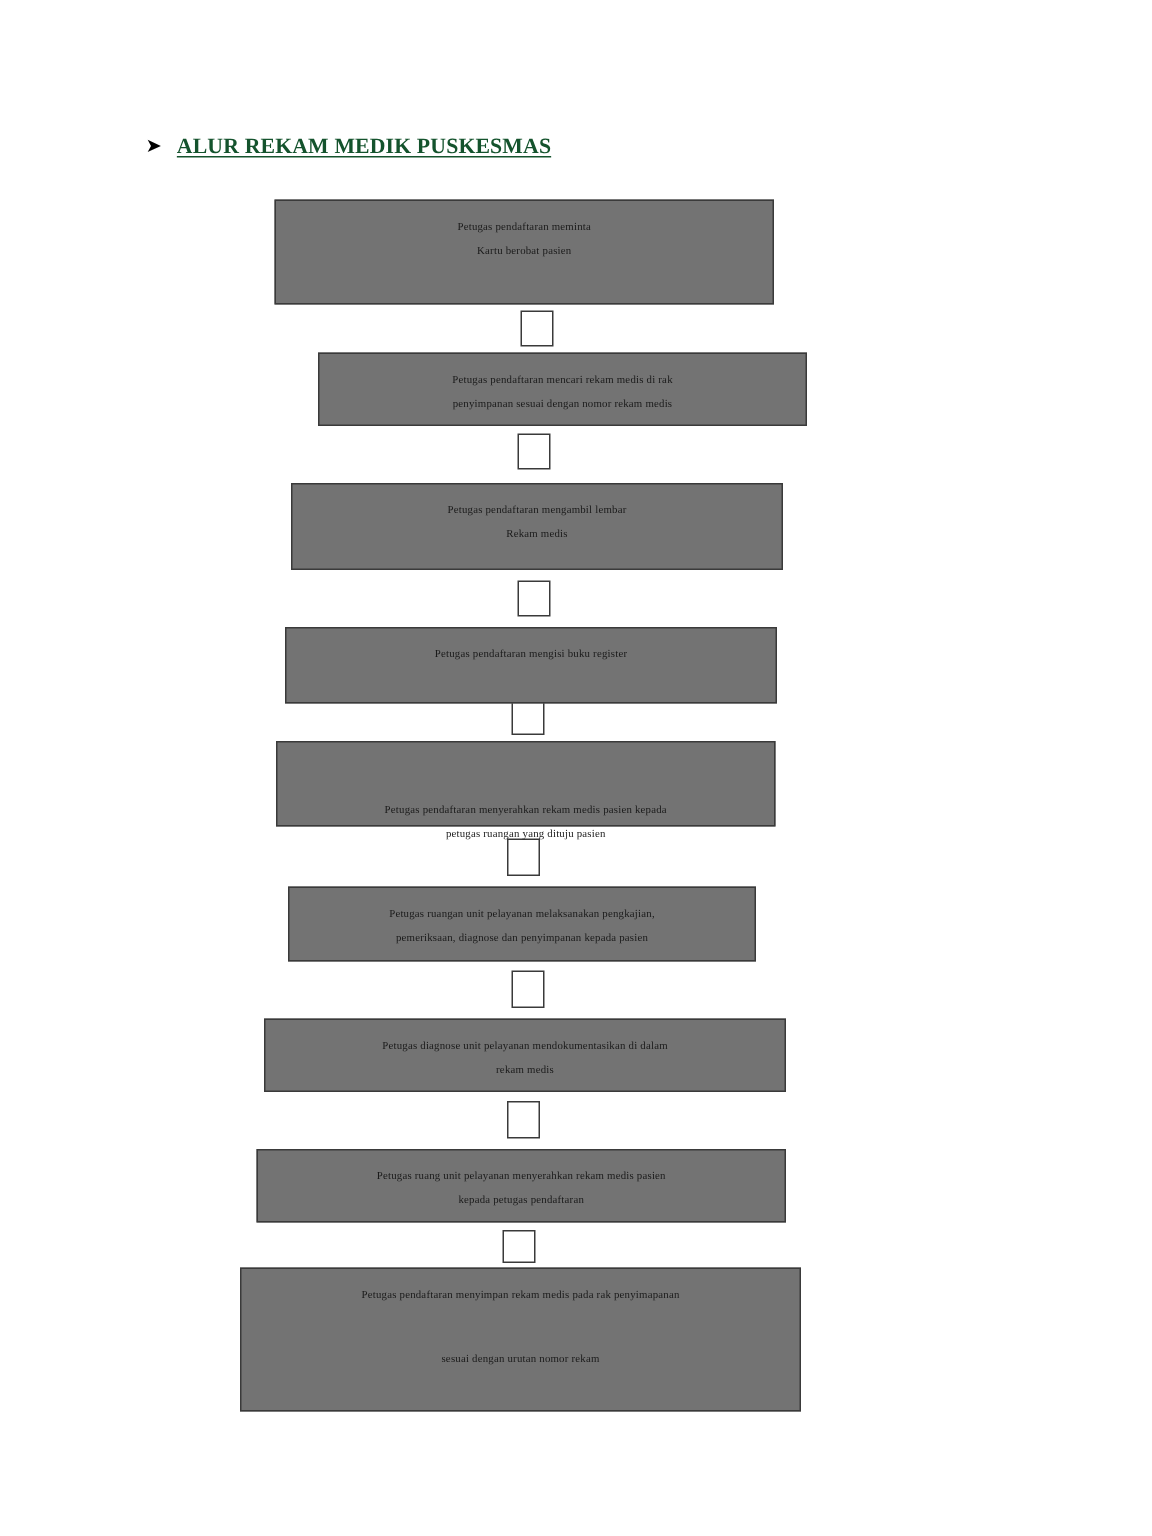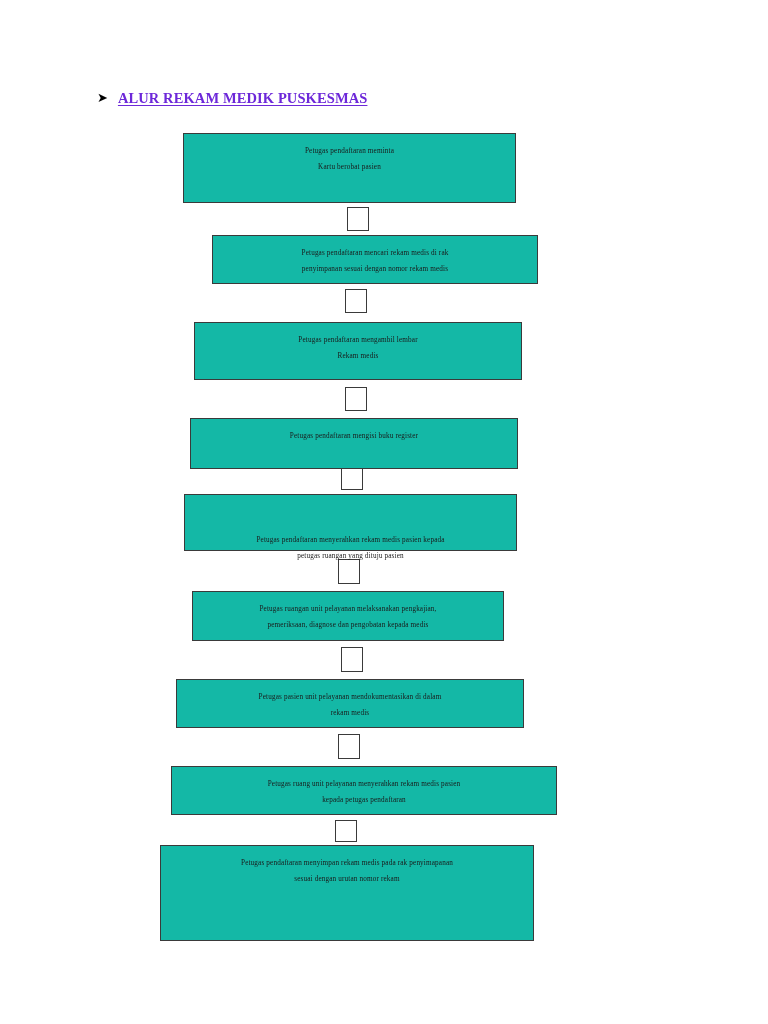--- a/index.html
+++ b/index.html
@@ -40,29 +40,29 @@
     line-height: 1;
     color: #000;
     transform: translateY(-1px);
   }
   .title-text {
     font-size: 14.5px;
     font-weight: bold;
     letter-spacing: 0.1px;
     text-decoration: underline;
     text-underline-offset: 2px;
-    color: #6d28d9;
+    color: #14532d;
   }
 
   
   .flow-box {
     position: absolute;
     box-sizing: border-box;
     border: 1.4px solid #3a3a3a;
-    background: #14b8a6;
+    background: #737373;
     display: flex;
     flex-direction: column;
     align-items: center;
     justify-content: flex-start;
     padding-top: 10px;
   }
   .flow-box .line {
     display: block;
     width: 100%;
     text-align: center;
@@ -116,29 +116,29 @@
       </div>
       <div class="flow-box" style="left: 190px; top: 418px; width: 328px; height: 51px;">
         <span class="line" style="font-size: 7.2px;">Petugas pendaftaran mengisi buku register</span>
       </div>
       <div class="flow-box" style="left: 184px; top: 494px; width: 333px; height: 57px;">
         <span class="line" style="font-size: 7.2px; margin-top: 28px;">Petugas pendaftaran menyerahkan rekam medis pasien kepada</span>
         <span class="line" style="font-size: 7.2px;">petugas ruangan yang dituju pasien</span>
       </div>
       <div class="flow-box" style="left: 192px; top: 591px; width: 312px; height: 50px;">
         <span class="line" style="font-size: 7.2px;">Petugas ruangan unit pelayanan melaksanakan pengkajian,</span>
-        <span class="line" style="font-size: 7.2px;">pemeriksaan, diagnose dan pengobatan kepada medis</span>
+        <span class="line" style="font-size: 7.2px;">pemeriksaan, diagnose dan penyimpanan kepada pasien</span>
       </div>
       <div class="flow-box" style="left: 176px; top: 679px; width: 348px; height: 49px;">
-        <span class="line" style="font-size: 7.2px;">Petugas pasien unit pelayanan mendokumentasikan di dalam</span>
+        <span class="line" style="font-size: 7.2px;">Petugas diagnose unit pelayanan mendokumentasikan di dalam</span>
         <span class="line" style="font-size: 7.2px;">rekam medis</span>
       </div>
-      <div class="flow-box" style="left: 171px; top: 766px; width: 386px; height: 49px;">
+      <div class="flow-box" style="left: 171px; top: 766px; width: 353px; height: 49px;">
         <span class="line" style="font-size: 7.2px;">Petugas ruang unit pelayanan menyerahkan rekam medis pasien</span>
         <span class="line" style="font-size: 7.2px;">kepada petugas pendaftaran</span>
       </div>
-      <div class="flow-box" style="left: 160px; top: 845px; width: 374px; height: 96px;">
+      <div class="flow-box" style="left: 160px; top: 845px; width: 374px; height: 96px; gap: 27px;">
         <span class="line" style="font-size: 7.2px;">Petugas pendaftaran menyimpan rekam medis pada rak penyimapanan</span>
         <span class="line" style="font-size: 7.2px;">sesuai dengan urutan nomor rekam</span>
       </div>
     </div>
 
 </div>
 
 </body></html>

